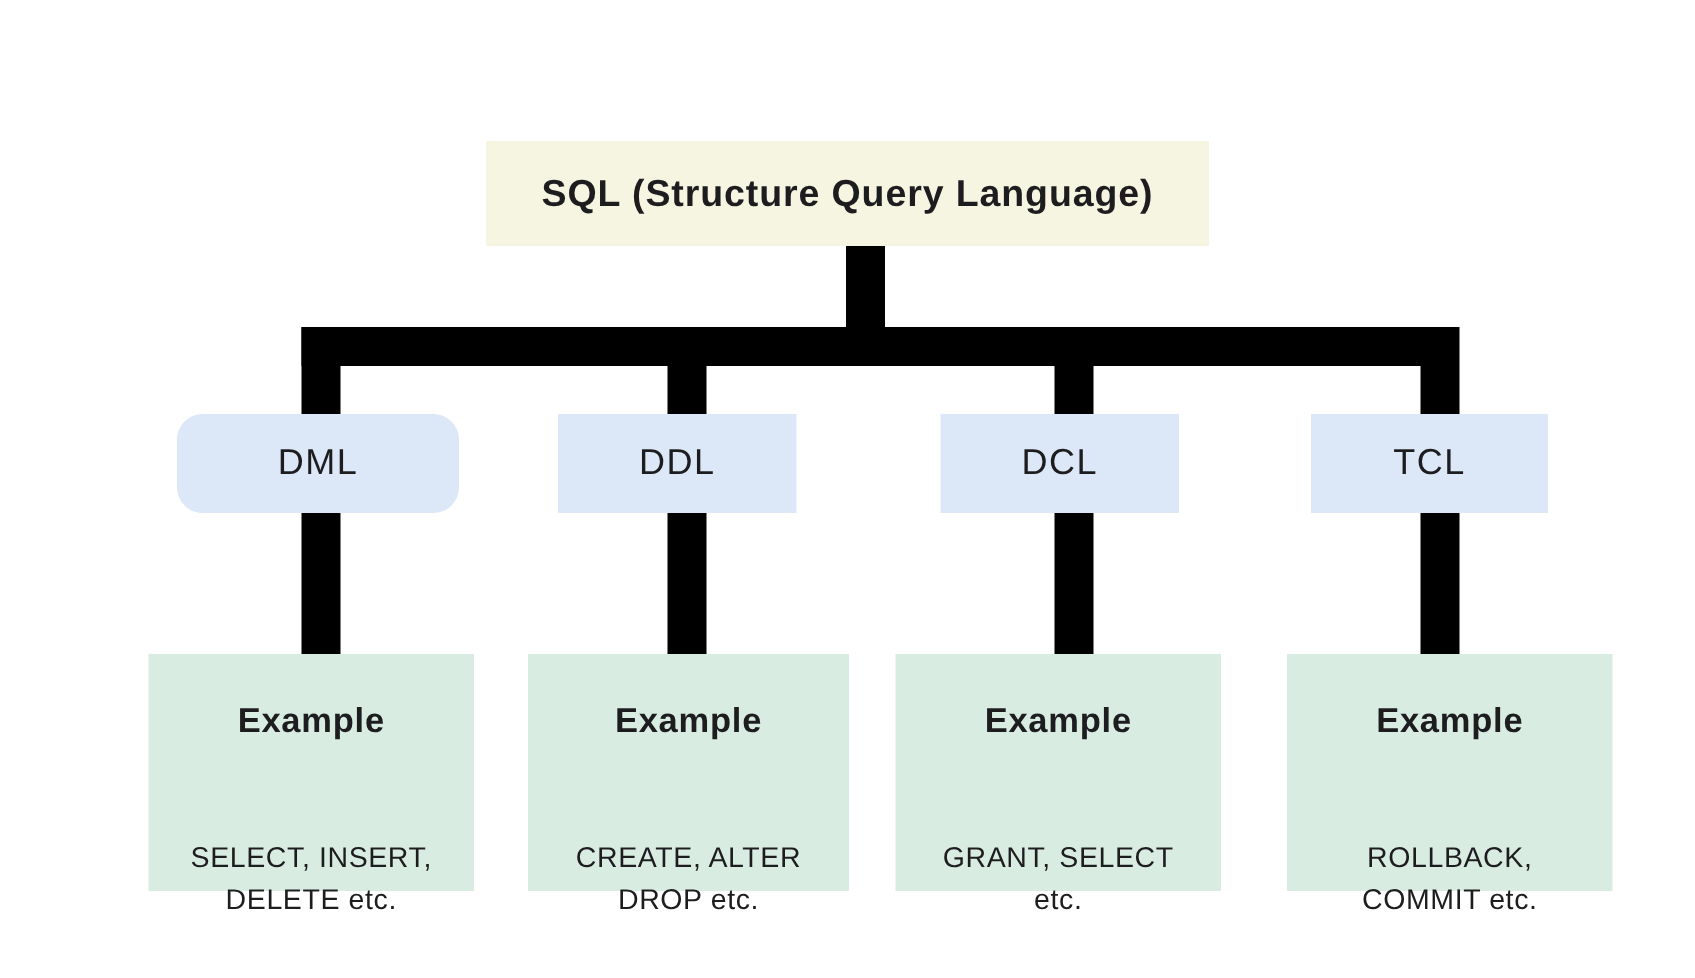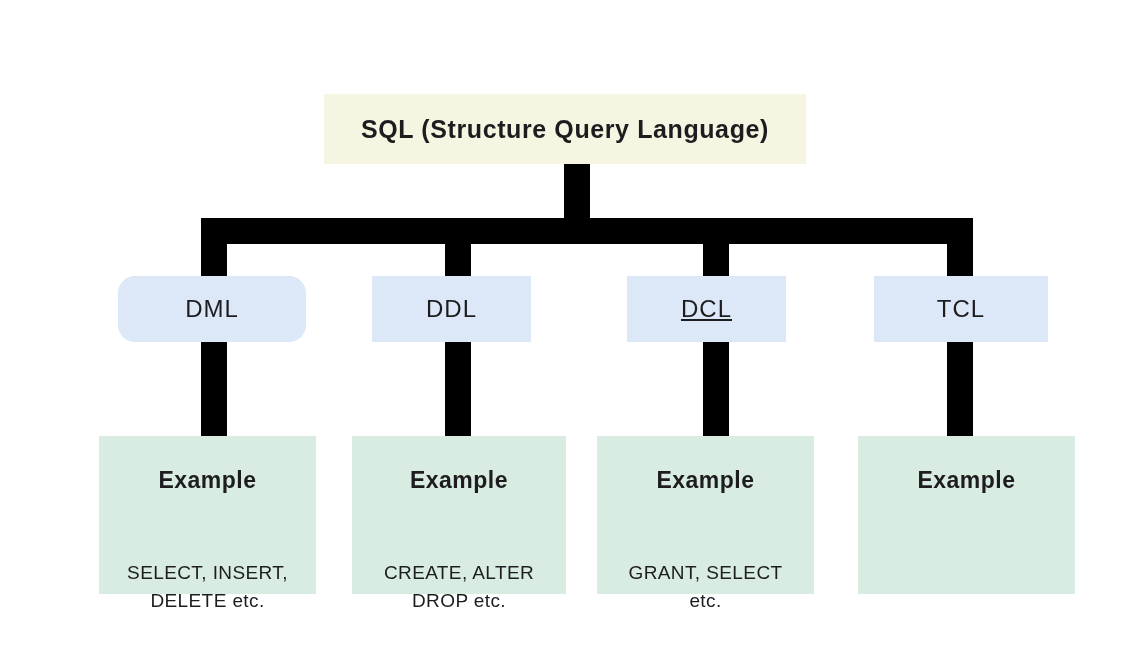--- a/index.html
+++ b/index.html
@@ -38,22 +38,22 @@
   }
   .category-node {
     top: 250px; height: 66px;
     background: var(--category-bg);
     font-size: 24px;
     font-weight: 500;
     letter-spacing: 1px;
   }
   .cat-0 { left: 92px;  width: 188px; border-radius: 17px; }
   .cat-1 { left: 346px; width: 159px; }
-  .cat-2 { left: 601px; width: 159px; text-decoration: underline; }
-  .cat-3 { left: 848px; width: 174px; }
+  .cat-2 { left: 601px; width: 159px; }
+  .cat-3 { left: 848px; width: 158px; }
 
   .example-node {
     position: absolute;
     top: 410px; height: 158px;
     background: var(--example-bg);
     padding: 18px 12px 0 12px;
   }
   .ex-0 { left: 73px;  width: 217px; }
   .ex-1 { left: 326px; width: 214px; }
   .ex-2 { left: 571px; width: 217px; }
@@ -131,15 +131,17 @@
     <div class="example-body">CREATE, ALTER
 DROP etc.</div>
   </div>
   <div class="example-node ex-2">
     <div class="example-title">Example</div>
     <div class="example-body">GRANT, SELECT
 etc.</div>
   </div>
   <div class="example-node ex-3">
     <div class="example-title">Example</div>
+    <div class="example-body">ROLLBACK,
+COMMIT etc.</div>
   </div>
 
 </div>
 
 </body></html>

